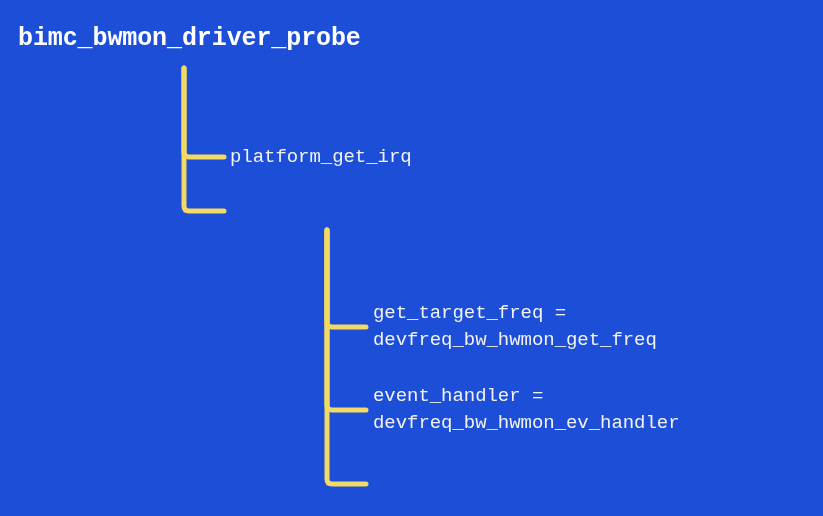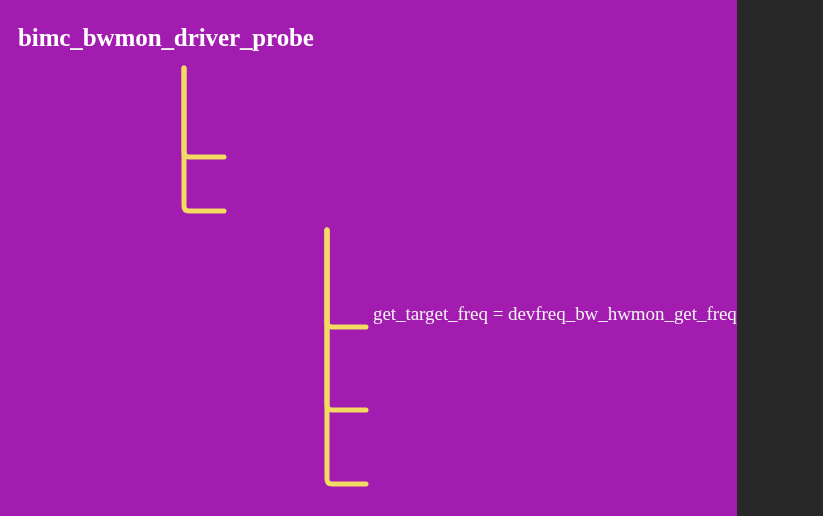--- a/index.html
+++ b/index.html
@@ -2,25 +2,25 @@
 <html><head>
 <meta charset="utf-8">
 <style>
   html, body {
     margin: 0;
     padding: 0;
     background: #282828;
   }
   #canvas {
     position: relative;
-    width: 737px;
+    width: 823px;
     height: 516px;
-    background: #a21caf;
+    background: #1d4ed8;
     overflow: hidden;
-    font-family: Liberation Serif, serif;
+    font-family: Liberation Mono, monospace;
     -webkit-font-smoothing: antialiased;
   }
 
   
   #root-title {
     position: absolute;
     left: 18px;
     top: 24px;
     font-size: 25px;
     font-weight: bold;
@@ -76,19 +76,21 @@
 
       <path d="M184,68 L184,152 Q184,157 189,157 L224,157"></path>
       <path d="M184,68 L184,206 Q184,211 189,211 L224,211"></path>
 
       <path d="M327,230 L327,322 Q327,327 332,327 L366,327"></path>
       <path d="M327,230 L327,405 Q327,410 332,410 L366,410"></path>
       <path d="M327,230 L327,479 Q327,484 332,484 L366,484"></path>
     </g>
   </svg>
 
+  <div class="node-label level-1" id="node-platform-get-irq">platform_get_irq</div>
 
 
   <div class="node-label level-2" id="node-get-target-freq">get_target_freq = devfreq_bw_hwmon_get_freq</div>
 
+  <div class="node-label level-2" id="node-event-handler">event_handler = devfreq_bw_hwmon_ev_handler</div>
 
 
 </div>
 
 </body></html>

